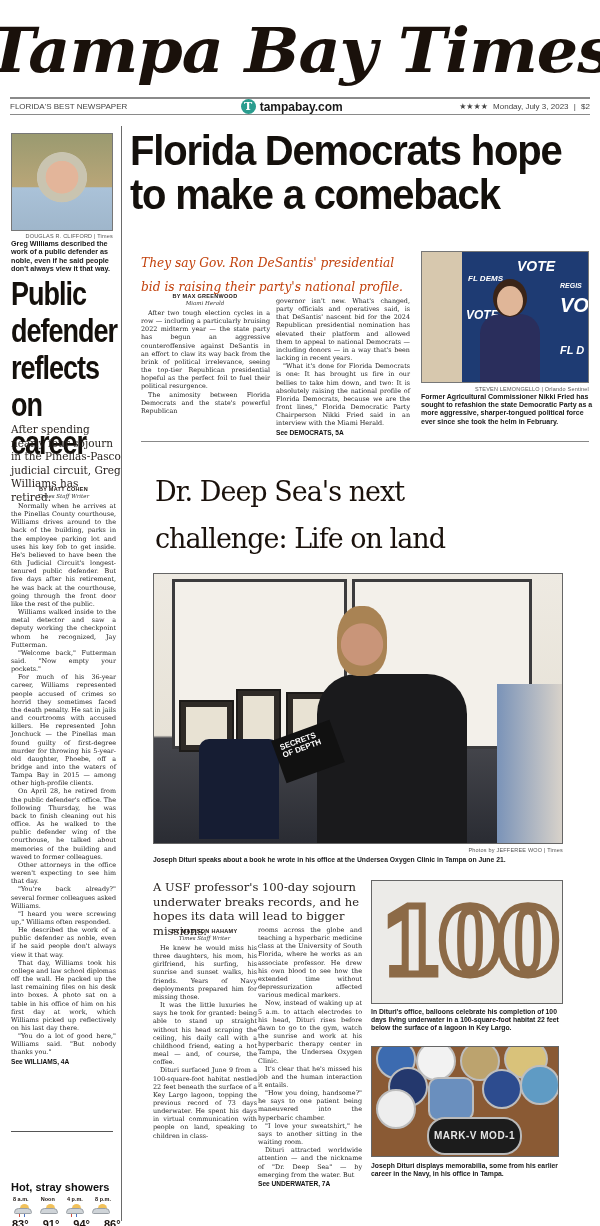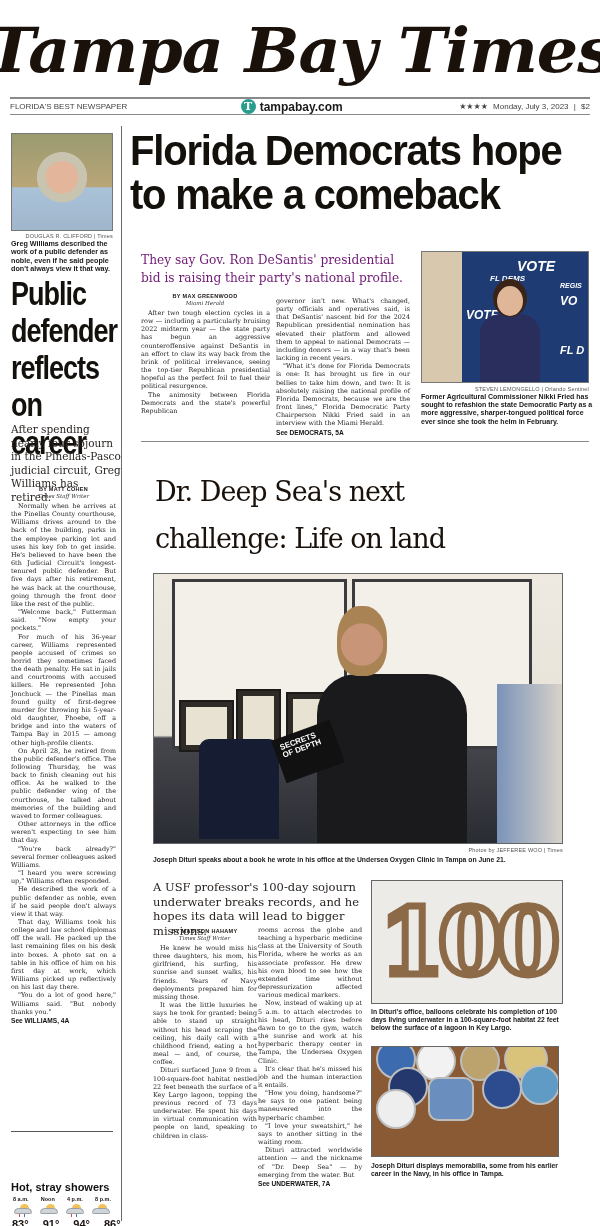--- a/index.html
+++ b/index.html
@@ -42,21 +42,21 @@
   .wx-icon .cloud { position: absolute; left: 1px; top: 4px; width: 18px; height: 6px; border-radius: 6px 6px 2px 2px; background: #cfd4d8; border: 1px solid #9aa0a6; }
   .wx-icon .rain { position: absolute; left: 6px; top: 10px; width: 6px; height: 3px; border-left: 1px solid #d05040; border-right: 1px solid #4a70c0; }
   .weather-temps { display: flex; justify-content: space-between; font-family: "Liberation Sans", sans-serif; font-weight: bold; font-size: 11px; padding: 0 1px; margin-top: 1px; gap: 14px; }
   .weather-note { font-family: "Liberation Sans", sans-serif; font-size: 5.2px; color: #333; margin-top: 2px; }
   .weather-more { font-family: "Liberation Sans", sans-serif; font-weight: bold; font-size: 5.4px; color: #111; }
   .weather-vol, .weather-copy { font-family: "Liberation Sans", sans-serif; font-size: 4.6px; color: #555; text-align: center; }
   .weather-rule { left: 11px; top: 1131px; width: 102px; border-top: 1px solid #555; }
 
   
   .lead-headline { left: 130px; top: 128px; width: 465px; font-family: "Liberation Sans", sans-serif; font-weight: bold; font-size: 40px; line-height: 42px; letter-spacing: -1.2px; color: #14100c; transform: scaleY(1.05); transform-origin: top left; }
-  .lead-deck { left: 141px; top: 251px; width: 270px; font-size: 12.2px; line-height: 18px; color: #701a75; }
+  .lead-deck { left: 141px; top: 251px; width: 270px; font-size: 12.2px; line-height: 24px; color: #c2410c; font-style: italic; }
   .nikki-photo { left: 421px; top: 251px; width: 168px; height: 132px; border: 1px solid #777; overflow: hidden; background: linear-gradient(90deg, #d7c8ae 0 24%, #1e3b73 24% 100%); }
   .vote-tile { position: absolute; font-family: "Liberation Sans", sans-serif; font-weight: bold; color: #fff; font-size: 14px; font-style: italic; }
   .nikki-figure { position: absolute; left: 58px; top: 34px; width: 60px; height: 100px; }
   .nikki-head { position: absolute; left: 17px; top: 0; width: 26px; height: 30px; border-radius: 50%; background: #e0b698; box-shadow: 0 -3px 0 4px #3a2418; }
   .nikki-body { position: absolute; left: 0; top: 28px; width: 60px; height: 75px; border-radius: 20px 20px 0 0; background: #2a2e5c; }
 
   
   .deepsea-headline { left: 155px; top: 468px; width: 420px; font-family: "DejaVu Serif", serif; font-size: 27px; line-height: 47px; letter-spacing: -1px; color: #1a110b; font-weight: normal; }
   .dituri-photo { left: 153px; top: 573px; width: 410px; height: 271px; border: 1px solid #666; overflow: hidden; background: linear-gradient(180deg, #eeeae2 0%, #e7e2d7 60%, #46474d 61%, #2a2c33 100%); }
   .dituri-photo .window { position: absolute; top: 5px; width: 175px; height: 170px; background: #f3f0ea; border: 3px solid #3b3b3d; }
@@ -116,20 +116,21 @@
   <div class="lh-big" style="font-size:27px; line-height:30px; letter-spacing:-1px; transform:scaleY(1.25); margin-top:7px;">on career</div>
 </div>
 
 <div class="abs deck" style="left:11px; top:423px; width:110px; font-size:10.5px; line-height:13.5px;">After spending nearly four sojourn in the Pinellas-Pasco judicial circuit, Greg Williams has retired.</div>
 
 <div class="abs byline" style="left:11px; top:486px; width:105px;">BY MATT COHEN</div>
 <div class="abs byline-sub" style="left:11px; top:493px; width:105px;">Times Staff Writer</div>
 
 <div class="abs body-text" style="left:11px; top:502px; width:105px;">
   <p>Normally when he arrives at the Pinellas County courthouse, Williams drives around to the back of the building, parks in the employee parking lot and uses his key fob to get inside. He's believed to have been the 6th Judicial Circuit's longest-tenured public defender. But five days after his retirement, he was back at the courthouse, going through the front door like the rest of the public.</p>
+  <p>Williams walked inside to the metal detector and saw a deputy working the checkpoint whom he recognized, Jay Futterman.</p>
   <p>"Welcome back," Futterman said. "Now empty your pockets."</p>
   <p>For much of his 36-year career, Williams represented people accused of crimes so horrid they sometimes faced the death penalty. He sat in jails and courtrooms with accused killers. He represented John Jonchuck — the Pinellas man found guilty of first-degree murder for throwing his 5-year-old daughter, Phoebe, off a bridge and into the waters of Tampa Bay in 2015 — among other high-profile clients.</p>
   <p>On April 28, he retired from the public defender's office. The following Thursday, he was back to finish cleaning out his office. As he walked to the public defender wing of the courthouse, he talked about memories of the building and waved to former colleagues.</p>
   <p>Other attorneys in the office weren't expecting to see him that day.</p>
   <p>"You're back already?" several former colleagues asked Williams.</p>
   <p>"I heard you were screwing up," Williams often responded.</p>
   <p>He described the work of a public defender as noble, even if he said people don't always view it that way.</p>
   <p>That day, Williams took his college and law school diplomas off the wall. He packed up the last remaining files on his desk into boxes. A photo sat on a table in his office of him on his first day at work, which Williams picked up reflectively on his last day there.</p>
   <p>"You do a lot of good here," Williams said. "But nobody thanks you."</p>
   <div class="jump">See WILLIAMS, 4A</div>
@@ -187,24 +188,24 @@
   <p>The animosity between Florida Democrats and the state's powerful Republican</p>
 </div>
 <div class="abs body-text" style="left:276px; top:297px; width:134px;">
   <p style="text-indent:0">governor isn't new. What's changed, party officials and operatives said, is that DeSantis' nascent bid for the 2024 Republican presidential nomination has elevated their platform and allowed them to appeal to national Democrats — including donors — in a way that's been lacking in recent years.</p>
   <p>"What it's done for Florida Democrats is one: It has brought us fire in our bellies to take him down, and two: It is absolutely raising the national profile of Florida Democrats, because we are the front lines," Florida Democratic Party Chairperson Nikki Fried said in an interview with the Miami Herald.</p>
   <div class="jump">See DEMOCRATS, 5A</div>
 </div>
 
 <div class="abs nikki-photo">
   <span class="vote-tile" style="left:95px; top:6px;">VOTE</span>
-  <span class="vote-tile" style="left:68px; top:22px; font-size:8px;">FL DEMS</span>
+  <span class="vote-tile" style="left:46px; top:22px; font-size:8px;">FL DEMS</span>
   <span class="vote-tile" style="left:44px; top:56px; font-size:12px;">VOTE</span>
   <span class="vote-tile" style="left:138px; top:30px; font-size:7px;">REGIS</span>
-  <span class="vote-tile" style="left:138px; top:42px; font-size:12px;text-align:center;">VO</span>
+  <span class="vote-tile" style="left:138px; top:42px; font-size:20px;text-align:center;">VO</span>
   <span class="vote-tile" style="left:138px; top:92px; font-size:11px;">FL D</span>
   <div class="nikki-figure">
     <div class="nikki-body"></div>
     <div class="nikki-head"></div>
   </div>
 </div>
 <div class="abs credit" style="left:421px; top:386px; width:168px;">STEVEN LEMONGELLO  |  Orlando Sentinel</div>
 <div class="abs cutline" style="left:421px; top:393px; width:175px; font-size:7px; line-height:8.2px;">Former Agricultural Commissioner Nikki Fried has sought to refashion the state Democratic Party as a more aggressive, sharper-tongued political force ever since she took the helm in February.</div>
 
 <div class="abs hr" style="left:141px; top:441px; width:448px;"></div>
@@ -257,14 +258,15 @@
 <div class="abs medals-photo">
   <div class="medal" style="left:4px; top:-8px; width:40px; height:40px; background:#3c6bb0;"></div>
   <div class="medal" style="left:44px; top:-6px; width:40px; height:40px; background:#f2f2f2;"></div>
   <div class="medal" style="left:88px; top:-6px; width:40px; height:40px; background:#bca36e;"></div>
   <div class="medal" style="left:132px; top:-8px; width:44px; height:40px; background:#d9c27a;"></div>
   <div class="medal" style="left:16px; top:20px; width:40px; height:40px; background:#24386d;"></div>
   <div class="medal" style="left:110px; top:22px; width:40px; height:40px; background:#2d4c8f;"></div>
   <div class="medal" style="left:148px; top:18px; width:40px; height:40px; background:#5f9bc4;"></div>
   <div class="medal" style="left:4px; top:42px; width:40px; height:40px; background:#eeeeee;"></div>
   <div class="medal" style="left:56px; top:30px; width:46px; height:44px; background:#6a8fbe; border-radius:10px;"></div>
+  <div class="plate">MARK-V MOD-1</div>
 </div>
 <div class="abs cutline cutline-medals" style="font-size:6.8px; line-height:8.2px;">Joseph Dituri displays memorabilia, some from his earlier career in the Navy, in his office in Tampa.</div>
 
 </body></html>

